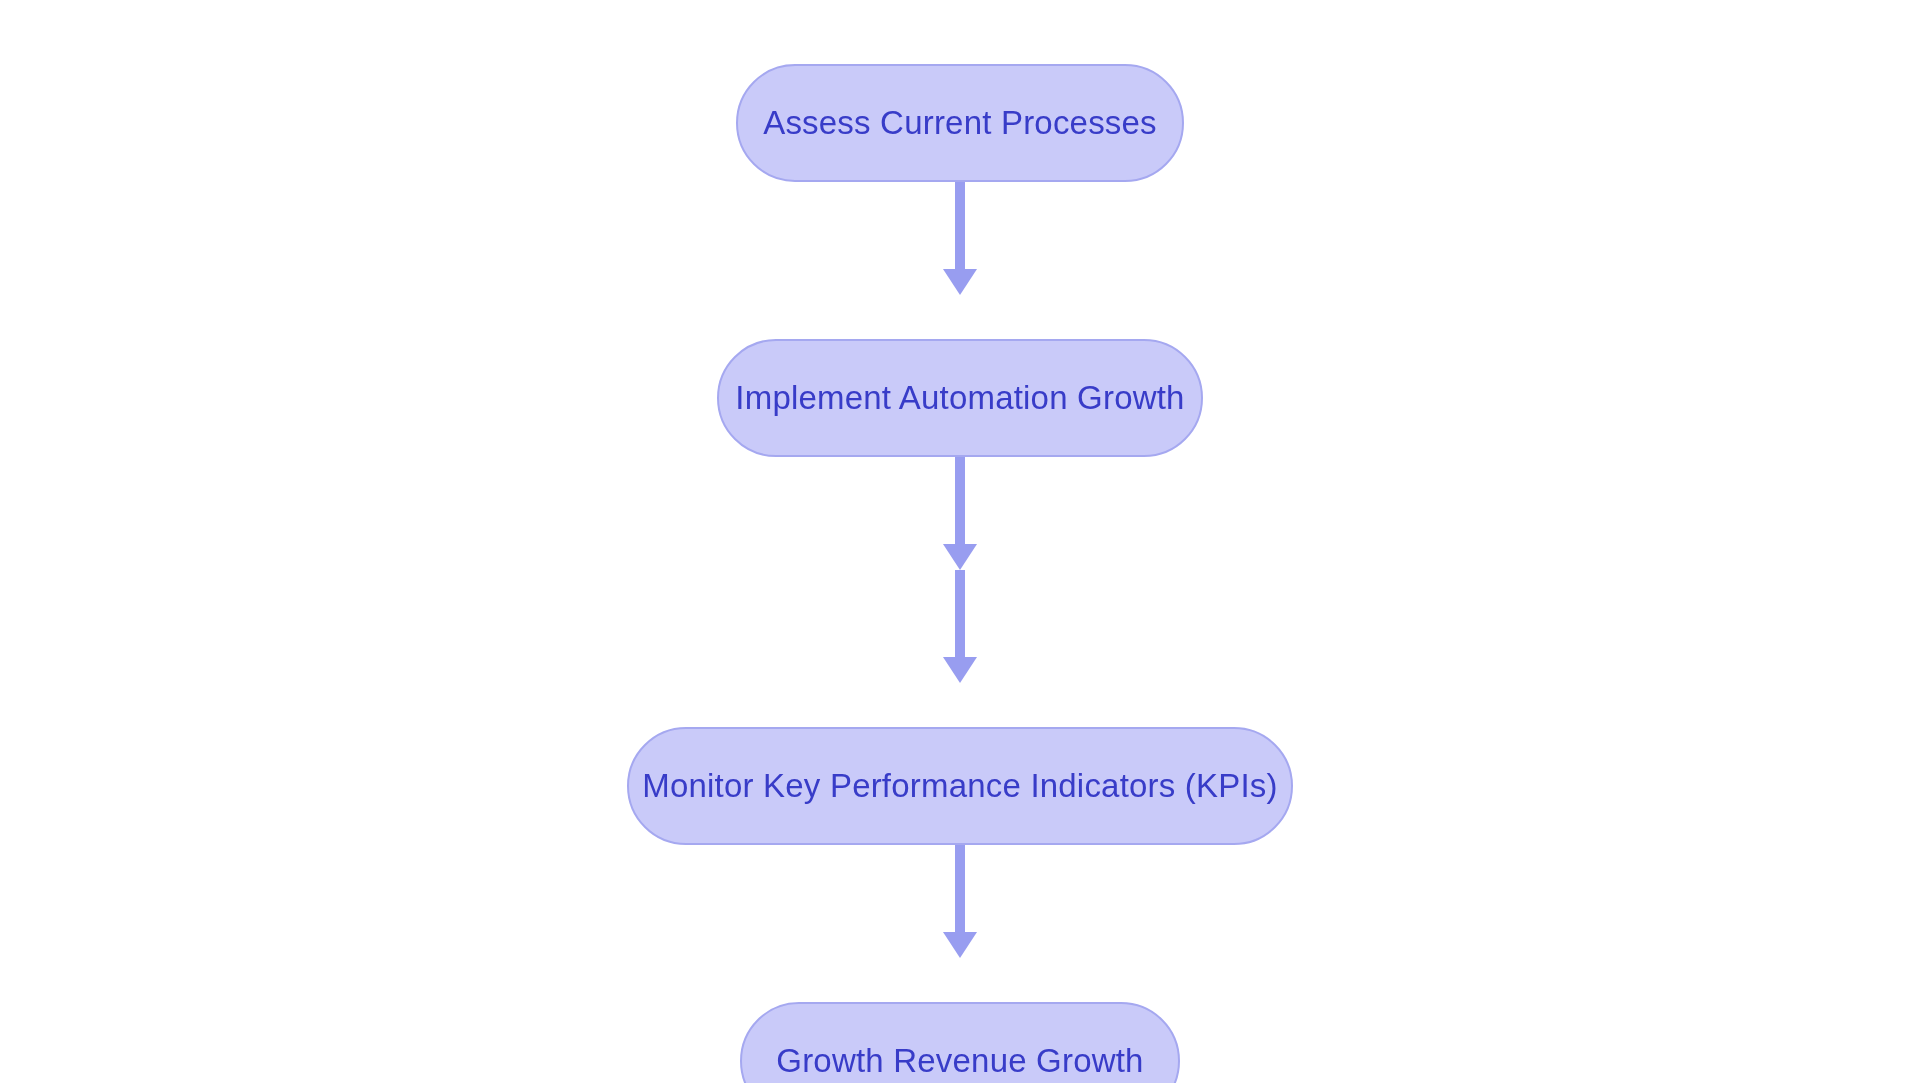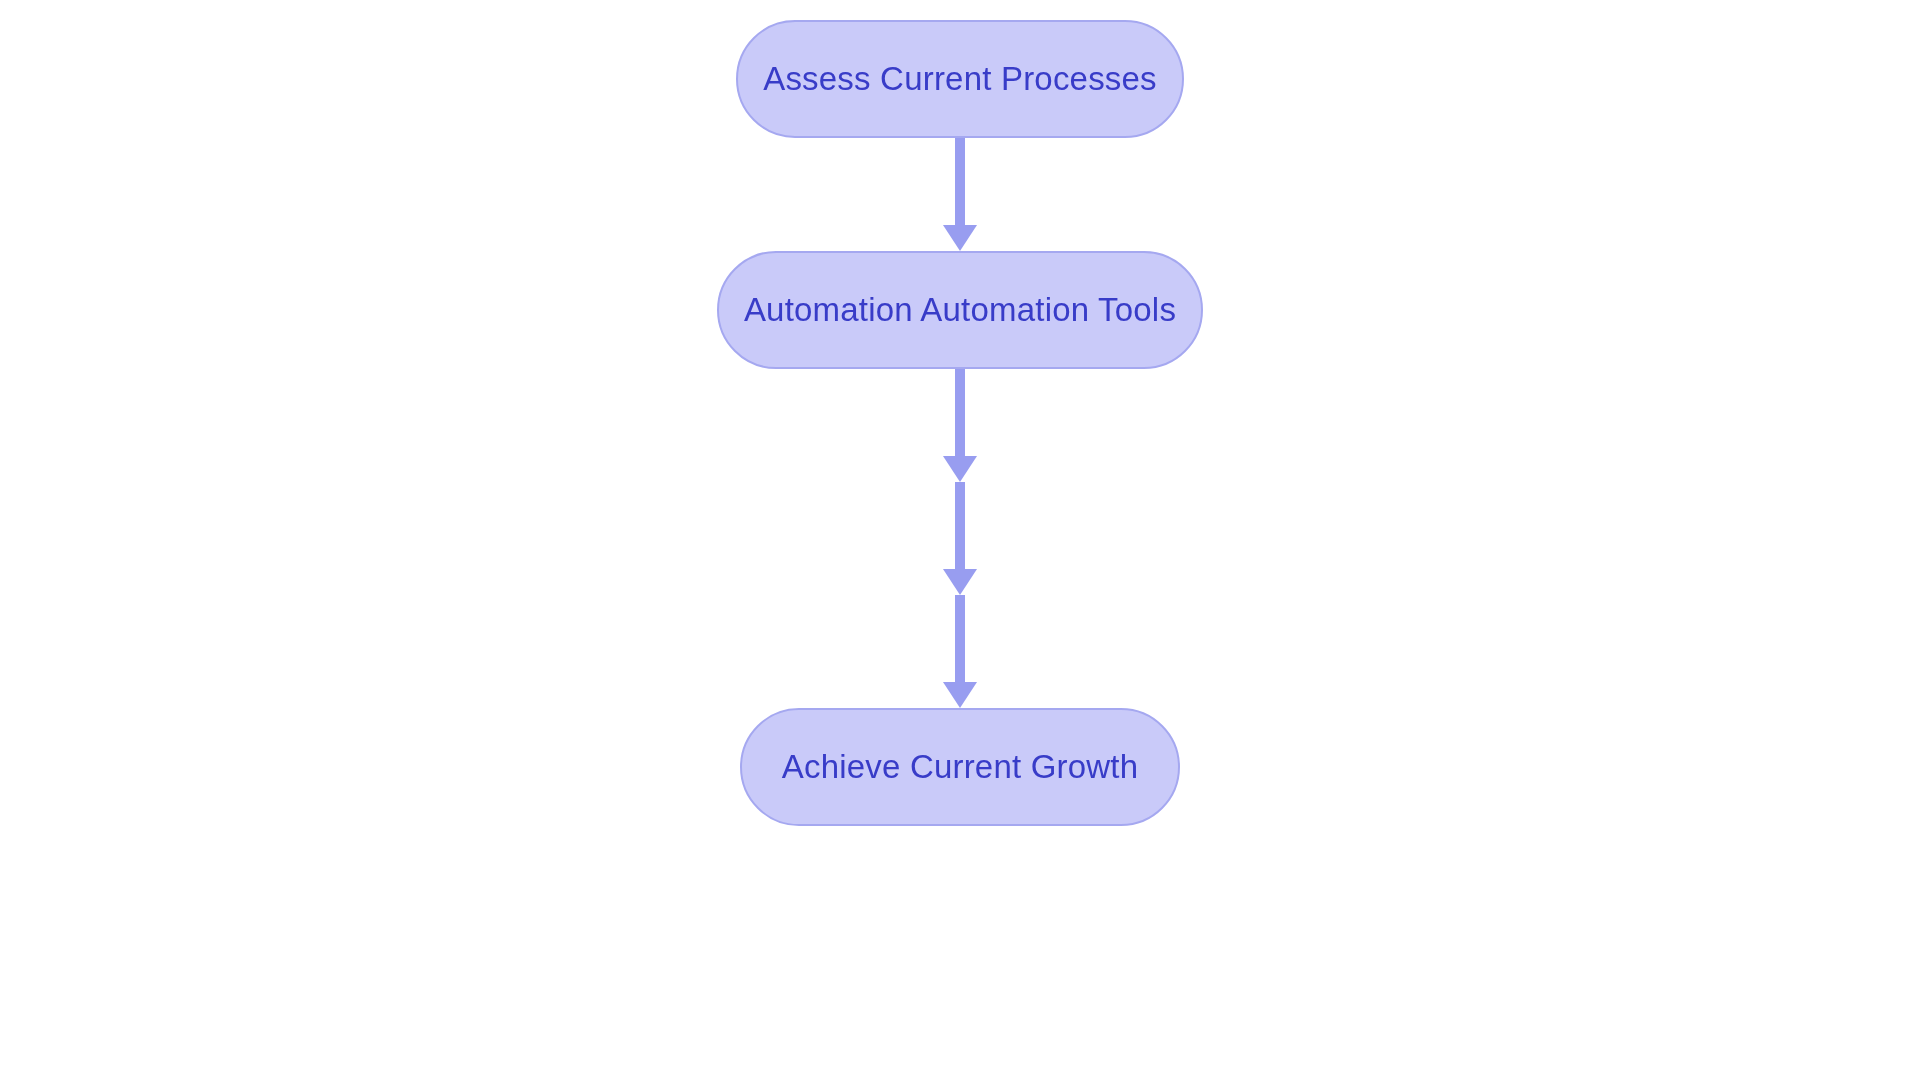--- a/index.html
+++ b/index.html
@@ -32,20 +32,21 @@
     border: 2px solid var(--node-border);
     border-radius: 59px;
     display: flex;
     align-items: center;
     justify-content: center;
     color: var(--node-text);
     font-size: 33px;
     font-weight: 500;
     letter-spacing: 0.2px;
     flex: 0 0 auto;
+    margin-top: 44px;
   }
   .node-1 { width: 448px; }
   .node-2 { width: 486px; }
   .node-3 { width: 420px; }
   .node-4 { width: 666px; }
   .node-5 { width: 440px; }
   .arrow {
     height: 113px;
     width: 40px;
     position: relative;
@@ -80,37 +81,40 @@
   <div class="node node-1">
     <span>Assess Current Processes</span>
   </div>
 
   <div class="arrow">
     <div class="arrow-shaft"></div>
     <div class="arrow-head"></div>
   </div>
 
   <div class="node node-2">
-    <span>Automation Automation Tools</span>
+    <span>Implement Automation Growth</span>
   </div>
 
   <div class="arrow">
     <div class="arrow-shaft"></div>
     <div class="arrow-head"></div>
   </div>
 
 
   <div class="arrow">
     <div class="arrow-shaft"></div>
     <div class="arrow-head"></div>
   </div>
 
+  <div class="node node-4">
+    <span>Monitor Key Performance Indicators (KPIs)</span>
+  </div>
 
   <div class="arrow">
     <div class="arrow-shaft"></div>
     <div class="arrow-head"></div>
   </div>
 
   <div class="node node-5">
-    <span>Achieve Current Growth</span>
+    <span>Growth Revenue Growth</span>
   </div>
 
 </div>
 
 </body></html>

